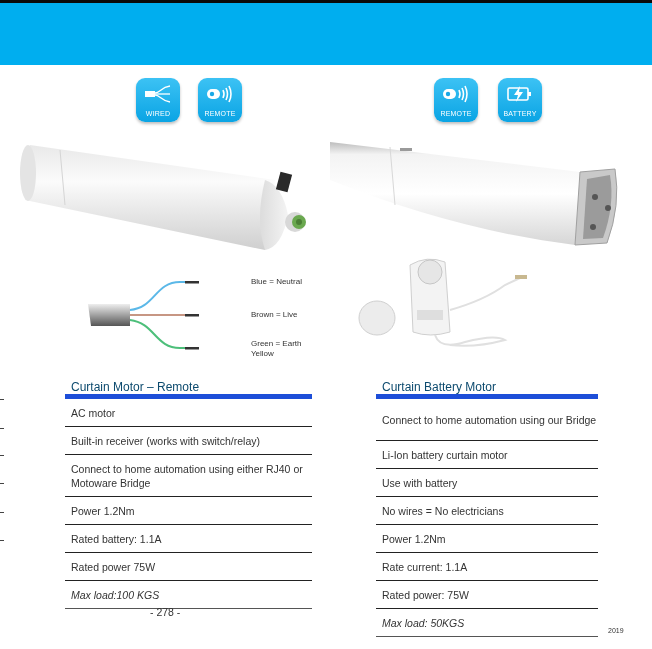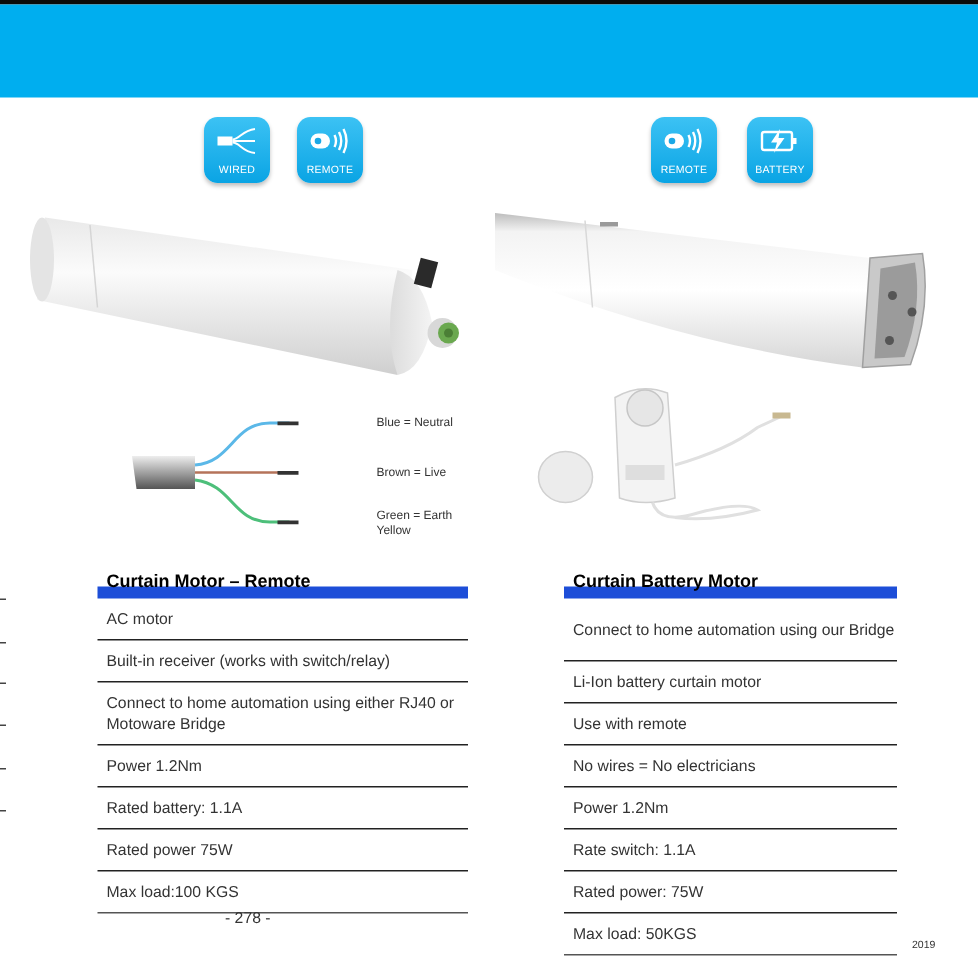--- a/index.html
+++ b/index.html
@@ -15,25 +15,25 @@
   .badge svg { position: absolute; left: 8px; top: 6px; }
   .badge .lbl { position: absolute; left: 0; right: 0; bottom: 5px; font-size: 7px; letter-spacing: 0.2px; }
 
   .motor { position: absolute; }
   .cable-diagram { position: absolute; left: 85px; top: 268px; width: 200px; height: 95px; }
   .wire-label { position: absolute; font-size: 8px; color: #333; white-space: nowrap; margin-left: 48px; }
 
   .tick { position: absolute; left: 0; width: 4px; height: 1px; background: #444; }
 
   .spec-table { position: absolute; }
-  .spec-title { font-weight: bold; font-size: 12px; color: #000000; height: 22px; line-height: 20px; border-bottom: 8px solid #1d4ed8; padding-left: 6px; }
+  .spec-title { font-weight: normal; font-size: 12px; color: #0c4a6e; height: 22px; line-height: 20px; border-bottom: 5px solid #1d4ed8; padding-left: 6px; }
   .spec-row { font-size: 10.5px; color: #333; border-bottom: 1.5px solid #222; padding-left: 6px; line-height: 14px; display: flex; align-items: center; }
   .spec-row.h1 { height: 28px; }
   .spec-row.h2 { height: 42px; }
-  .spec-row:last-child { border-bottom-color: #555; }
+  .spec-row:last-child { border-bottom-color: #555; font-style: italic; }
 
   .page-number { position: absolute; left: 150px; top: 606px; font-size: 10.5px; color: #333; }
   .year { position: absolute; left: 608px; top: 627px; font-size: 7px; color: #333; }
 </style>
 </head>
 <body>
 
 <div class="top-black"></div>
 <div class="banner"></div>
 
@@ -164,22 +164,22 @@
   <div class="spec-row h1">Power 1.2Nm</div>
   <div class="spec-row h1">Rated battery: 1.1A</div>
   <div class="spec-row h1">Rated power 75W</div>
   <div class="spec-row h1">Max load:100 KGS</div>
 </div>
 
 <div class="spec-table" style="left:376px; top:377px; width:222px;">
   <div class="spec-title">Curtain Battery Motor</div>
   <div class="spec-row h2">Connect to home automation using our Bridge</div>
   <div class="spec-row h1">Li-Ion battery curtain motor</div>
-  <div class="spec-row h1">Use with remote</div>
+  <div class="spec-row h1">Use with battery</div>
   <div class="spec-row h1">No wires = No electricians</div>
   <div class="spec-row h1">Power 1.2Nm</div>
-  <div class="spec-row h1">Rate switch: 1.1A</div>
+  <div class="spec-row h1">Rate current: 1.1A</div>
   <div class="spec-row h1">Rated power: 75W</div>
   <div class="spec-row h1">Max load: 50KGS</div>
 </div>
 
 <div class="page-number">- 278 -</div>
 <div class="year">2019</div>
 
 </body></html>

